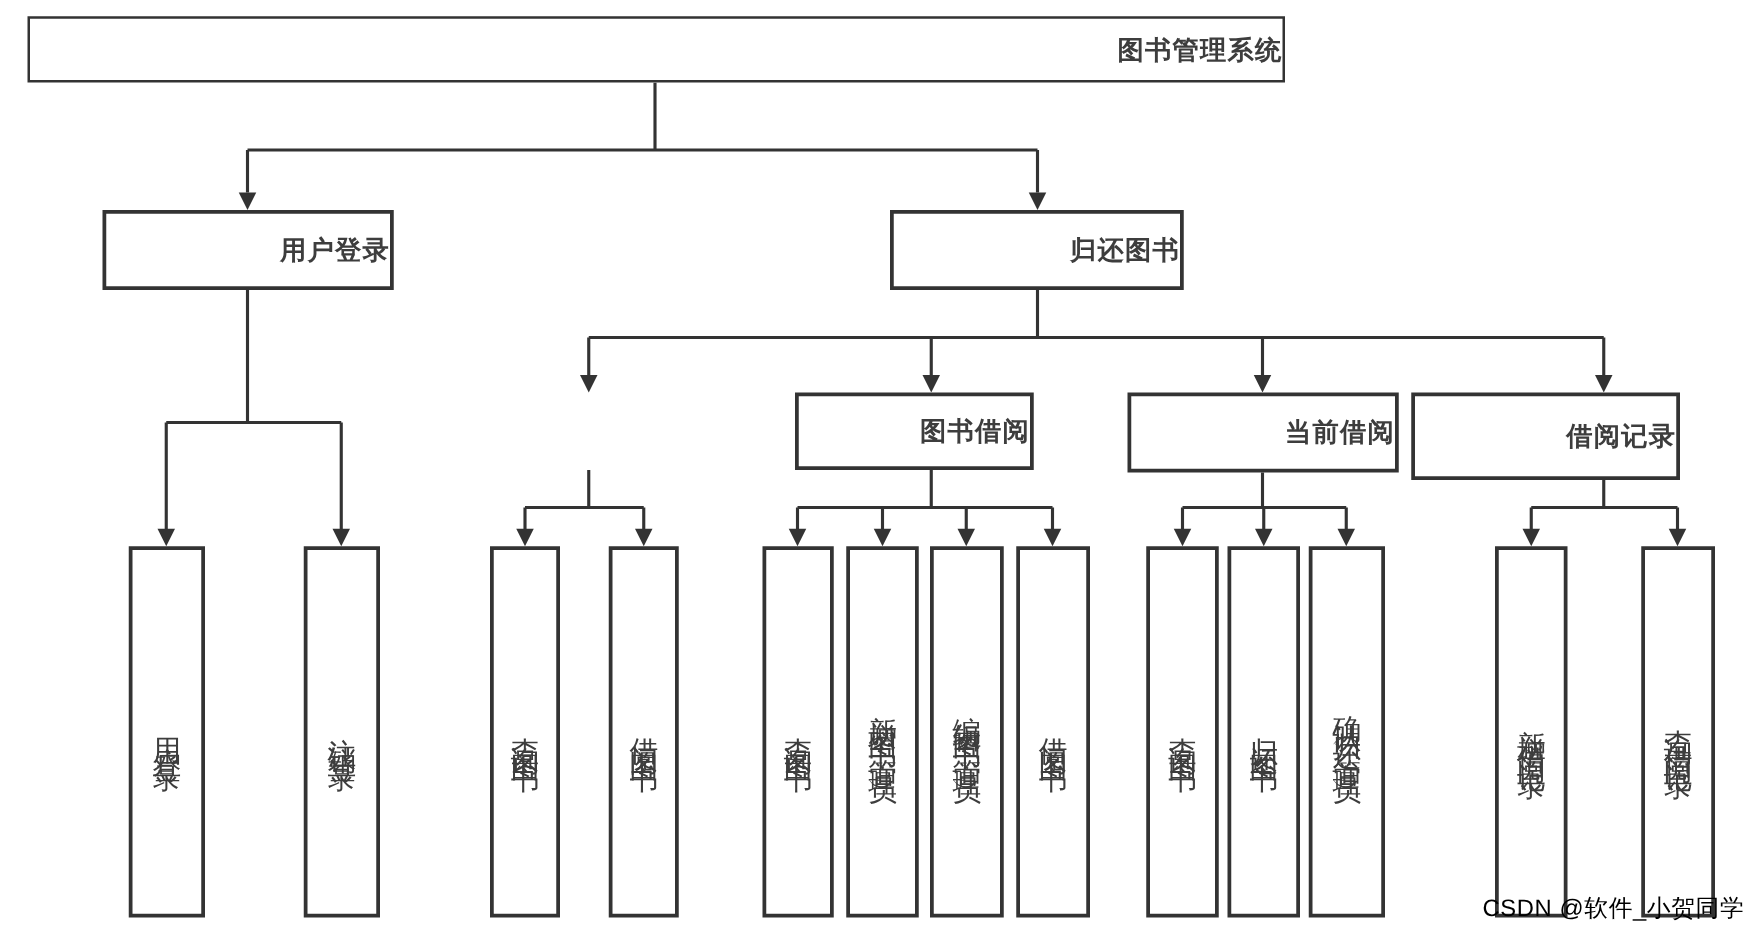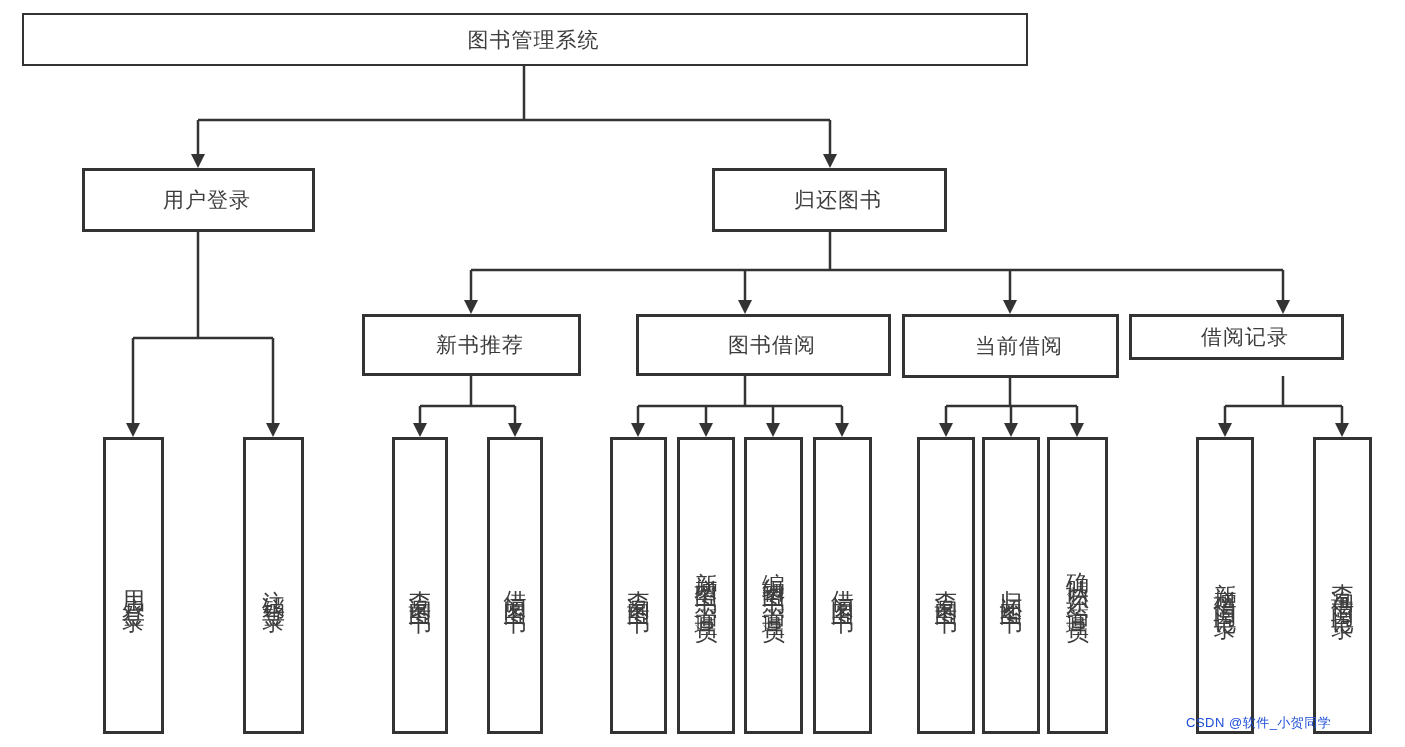--- a/index.html
+++ b/index.html
@@ -3,35 +3,35 @@
 <meta charset="utf-8">
 <style>
   html,body{margin:0;padding:0;background:#ffffff;}
   #stage{
     position:relative;width:1405px;height:747px;background:#ffffff;overflow:hidden;
     font-family:"Liberation Sans","DejaVu Sans",sans-serif;
   }
   #wires{position:absolute;left:0;top:0;z-index:1;}
   .hbox{
     position:absolute;z-index:2;box-sizing:border-box;background:#ffffff;
-    border:3px solid #333333;display:flex;align-items:center;justify-content:center;
-    color:#3d3d3d;font-size:21px;font-weight:400;letter-spacing:1px;white-space:nowrap;padding-left:17px;
+    border:3px solid #333333;display:flex;align-items:center;justify-content:flex-end;
+    color:#3d3d3d;font-size:21px;font-weight:700;letter-spacing:1px;white-space:nowrap;padding-left:17px;
   }
   .root{border-width:2.5px;}
   .vbox{
     position:absolute;z-index:2;box-sizing:border-box;background:#ffffff;
     border:3px solid #333333;display:flex;align-items:center;justify-content:center;
   }
   .vtext{
     writing-mode:vertical-rl;text-orientation:mixed;
     color:#3d3d3d;font-size:23px;font-weight:500;letter-spacing:7px;line-height:1;
   }
   .watermark{
     position:absolute;z-index:5;left:1186px;top:714px;
-    color:#1d4ed8;font-size:13px;letter-spacing:0.5px;white-space:nowrap;
+    color:#000000;font-size:19px;letter-spacing:0.5px;white-space:nowrap;
   }
 </style>
 </head>
 <body>
 
 <div id="stage">
 
   <svg id="wires" width="1405" height="747" viewBox="0 0 1405 747">
     <path fill="none" stroke="#333333" stroke-width="2.5" d="M524 66 V120 M198 120 H830 M198 120 V154 M830 120 V154
          M198 232 V338 M133 338 H273 M133 338 V424 M273 338 V424
@@ -67,30 +67,27 @@
     <span>图书管理系统</span>
   </div>
 
   <div class="hbox" style="left:82px;top:168px;width:233px;height:64px;">
     <span>用户登录</span>
   </div>
   <div class="hbox" style="left:712px;top:168px;width:235px;height:64px;">
     <span>归还图书</span>
   </div>
 
-  <div class="hbox" style="left:362px;top:314px;width:219px;height:62px;">
-    <span>新书推荐</span>
-  </div>
-  <div class="hbox" style="left:636px;top:314px;width:255px;height:62px;">
+  <div class="hbox" style="left:636px;top:314px;width:191px;height:62px;">
     <span>图书借阅</span>
   </div>
   <div class="hbox" style="left:902px;top:314px;width:217px;height:64px;">
     <span>当前借阅</span>
   </div>
-  <div class="hbox" style="left:1129px;top:314px;width:215px;height:46px;">
+  <div class="hbox" style="left:1129px;top:314px;width:215px;height:70px;">
     <span>借阅记录</span>
   </div>
 
   <div class="vbox" style="left:103px;top:437px;width:61px;height:297px;">
     <span class="vtext">用户登录</span>
   </div>
   <div class="vbox" style="left:243px;top:437px;width:61px;height:297px;">
     <span class="vtext">注销登录</span>
   </div>
 

